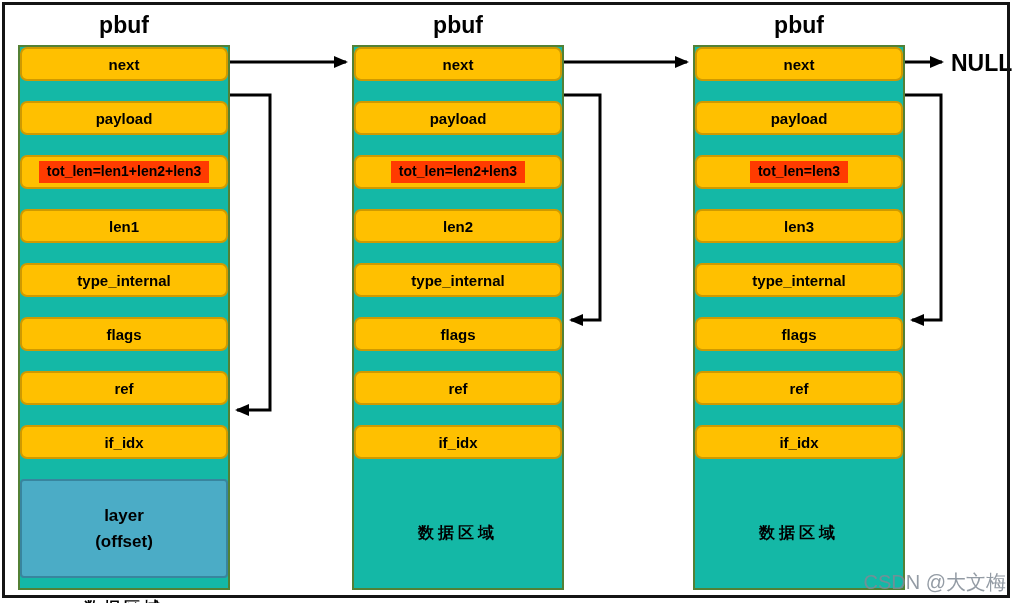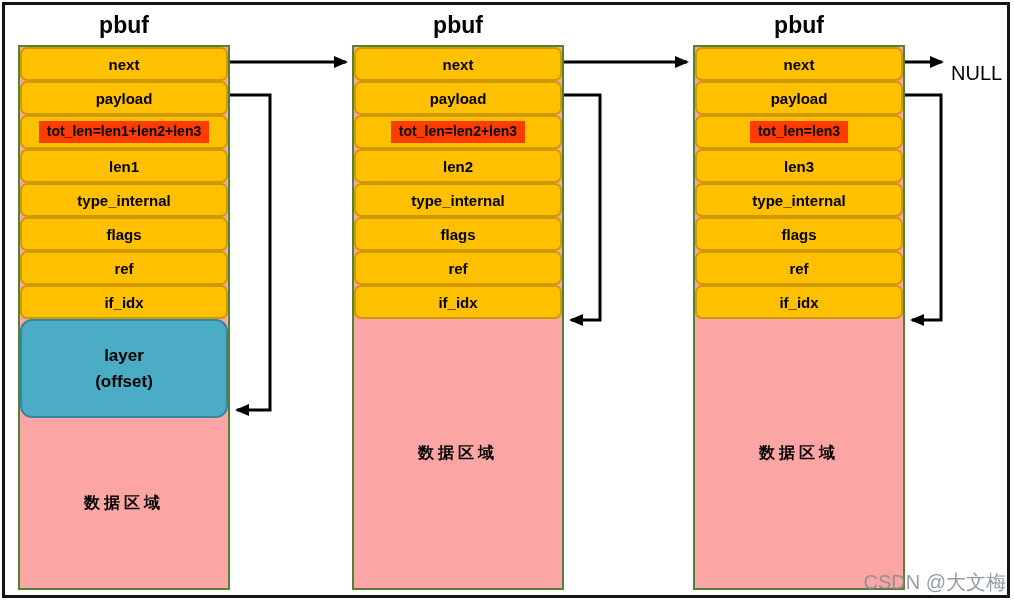--- a/index.html
+++ b/index.html
@@ -12,46 +12,46 @@
   .frame {
     position:absolute; left:2px; top:2px; right:4px; bottom:5px;
     border:3px solid #141414; pointer-events:none; z-index:6;
   }
   .pbuf-title {
     position:absolute; top:12px; width:212px; text-align:center;
     font-weight:bold; font-size:23px; z-index:2;
   }
   .col {
     position:absolute; top:45px; width:212px; height:545px;
-    background:#fca5a5; border:2px solid #538135; box-sizing:border-box;
-    display:flex; flex-direction:column; z-index:1;
+    background:#14b8a6; border:2px solid #538135; box-sizing:border-box;
+    display:flex; flex-direction:column; z-index:1;gap:20px;
   }
   .row {
     flex:0 0 34px; box-sizing:border-box;
     background:#FFC000; border:2px solid #CF9A00; border-radius:7px;
     display:flex; align-items:center; justify-content:center;
     font-weight:bold; font-size:15px;
   }
   .hl {
     background:#FF3B00; padding:2px 8px; line-height:1.25;
     font-weight:bold; font-size:14px;
   }
   .layer-block {
     flex:0 0 99px; box-sizing:border-box;
-    background:#4BACC6; border:2px solid #38859E; border-radius:12px;
+    background:#4BACC6; border:2px solid #38859E; border-radius:4px;
     display:flex; flex-direction:column; align-items:center; justify-content:center;
     font-weight:bold; font-size:17px; line-height:1.5;
   }
   .data-area {
     flex:1 1 auto; display:flex; align-items:center; justify-content:center;
     font-weight:bold; font-size:16px; letter-spacing:4px;
   }
   .null-label {
     position:absolute; left:951px; top:50px;
-    font-weight:normal; font-size:20px; z-index:4;margin-top:12px;
+    font-weight:bold; font-size:23px; z-index:4;
   }
   .watermark {
     position:absolute; right:8px; bottom:7px;
     font-size:20px; color:rgba(128,138,148,0.85); z-index:7;
   }
   .arrows { position:absolute; left:0; top:0; z-index:3; pointer-events:none; }
 </style>
 </head>
 <body>
 

